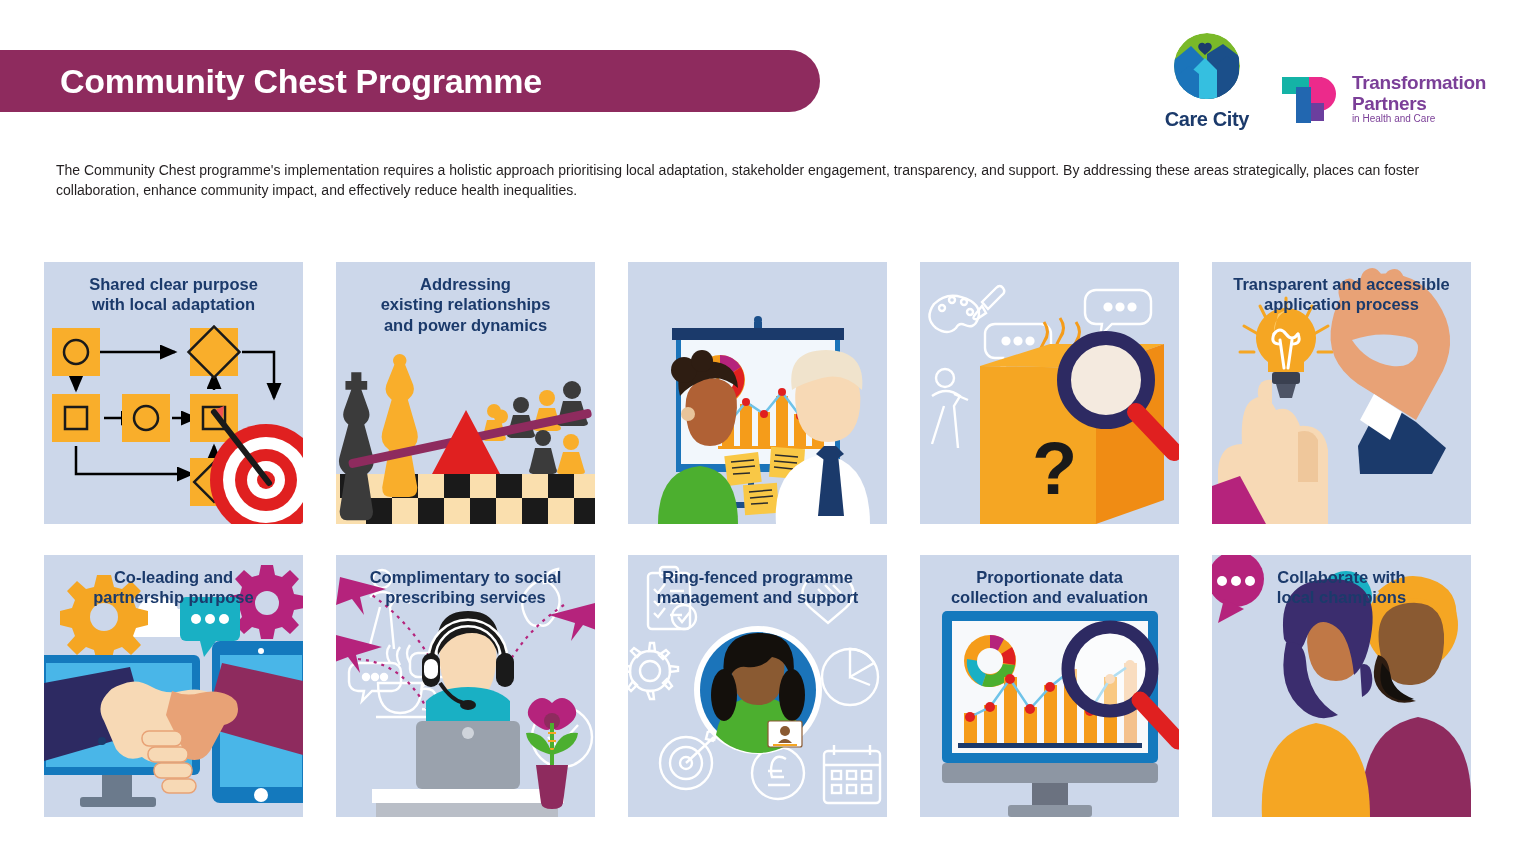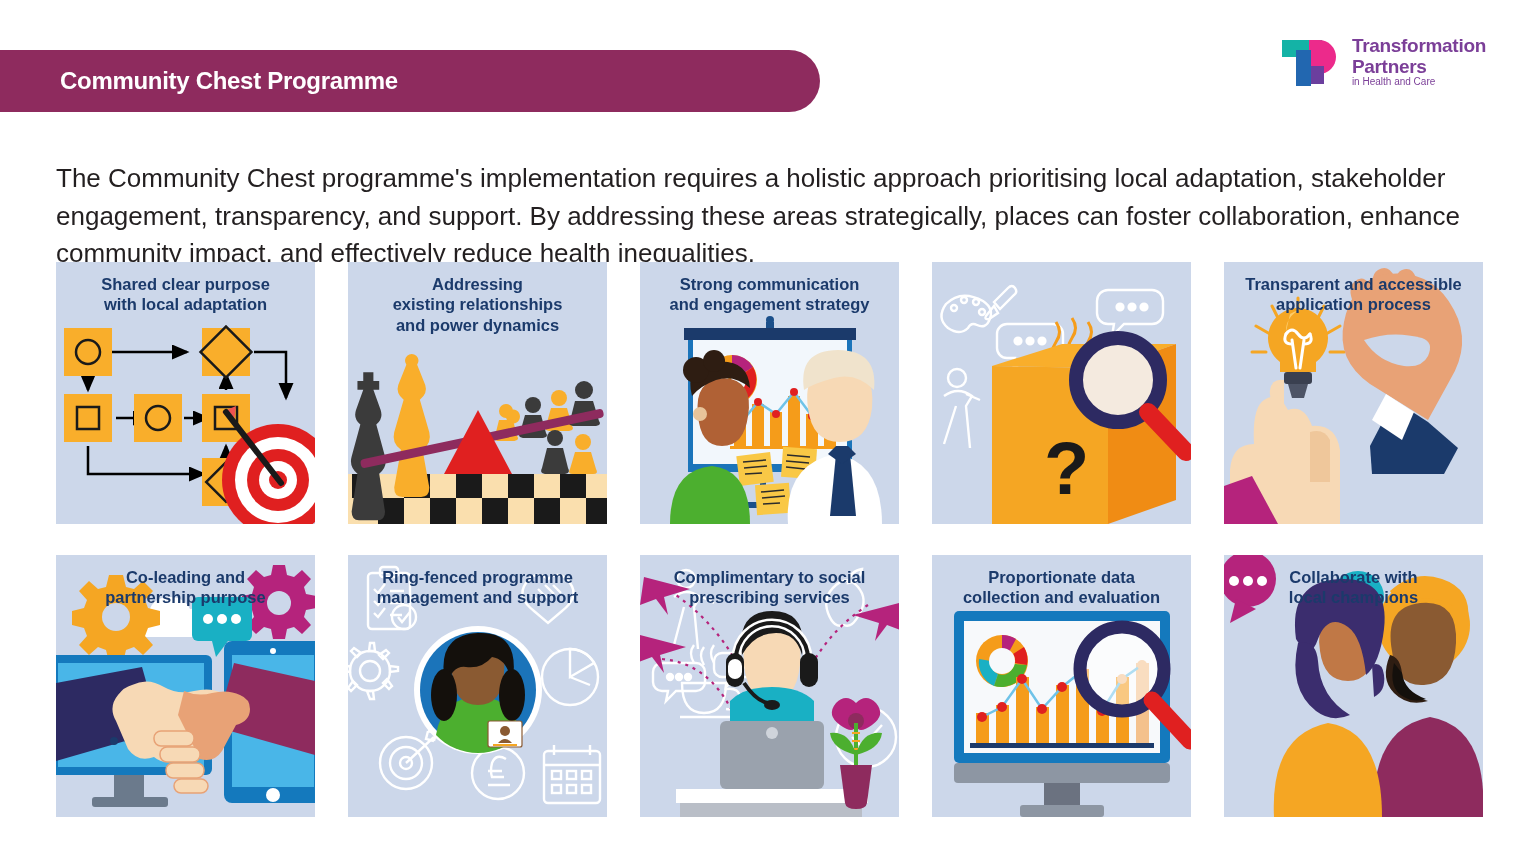--- a/index.html
+++ b/index.html
@@ -20,21 +20,21 @@
     left: -40px; top: 50px;
     width: 860px; height: 62px;
     background: #8e2b5e;
     border-radius: 31px;
     display: flex;
     align-items: center;
   }
   .title-pill .title-text {
     margin-left: 100px;
     color: #ffffff;
-    font-size: 24px;
+    font-size: 34px;
     font-weight: bold;
     letter-spacing: -0.3px;
     white-space: nowrap;
   }
 
   .logos {
     position: absolute;
     right: 50px; top: 30px;
     display: flex;
     align-items: flex-end;
@@ -52,29 +52,29 @@
     font-size: 19px; font-weight: bold; color: #7b3f98;
     letter-spacing: -0.3px;
   }
   .tp-l3 { font-size: 10px; color: #7b3f98; }
 
   
   .intro {
     position: absolute;
     left: 56px; top: 160px;
     width: 1440px;
-    font-size: 26px;
+    font-size: 14px;
     line-height: 1.45;
     color: #231f20;
   }
 
   
   .grid {
     position: absolute;
-    left: 56px; top: 262px;
+    left: 44px; top: 262px;
     width: 1428px;
     display: grid;
     grid-template-columns: repeat(5, 259px);
     grid-template-rows: 262px 262px;
     column-gap: 33px;
     row-gap: 31px;
   }
   .card {
     position: relative;
     background: #ccd7ea;
@@ -101,20 +101,39 @@
 <body>
 
 <div class="header">
 
   <div class="title-pill">
     <span class="title-text">Community Chest Programme</span>
   </div>
 
   <div class="logos">
 
+    <div class="care-city">
+      <svg width="72" height="72" viewBox="0 0 72 72">
+        <defs>
+            <clipPath id="ccClip">
+              <circle cx="36" cy="36" r="33"></circle>
+            </clipPath>
+          </defs>
+        <g clip-path="url(#ccClip)">
+          <circle cx="36" cy="36" r="33" fill="#7ab929"></circle>
+          <path d="M3 30 L20 16 L34 30 L34 69 L3 69 Z" fill="#1b74ba"></path>
+          <path d="M36 24 L52 14 L68 26 L68 69 L36 69 Z" fill="#1b4f8a"></path>
+          <path d="M22 40 L34 28 L46 40 L46 69 L22 69 Z" fill="#35bfe0"></path>
+          <path d="M8 44 L18 36 L28 44 L28 69 L8 69 Z" fill="#1b74ba"></path>
+          <path d="M46 34 L56 26 L66 34 L66 69 L46 69 Z" fill="#1b4f8a"></path>
+          <path d="M34 14c-2.6-2.6-6.8-.7-6.8 2.6 0 3.3 4.2 6.1 6.8 8.3 2.6-2.2 6.8-5 6.8-8.3 0-3.3-4.2-5.2-6.8-2.6z" fill="#1b3a6b"></path>
+        </g>
+      </svg>
+      <div class="care-city-word">Care City</div>
+    </div>
 
     <div class="tp-logo">
       <svg width="64" height="64" viewBox="0 0 64 64">
         <rect x="3" y="10" width="40" height="17" fill="#14b3a6"></rect>
         <path d="M30 10 H40 a17 17 0 0 1 0 34 H30 Z" fill="#ec2a8b"></path>
         <rect x="17" y="20" width="15" height="36" fill="#2267b0"></rect>
         <rect x="32" y="36" width="13" height="18" fill="#6b3f9e"></rect>
       </svg>
       <div class="tp-text">
         <div class="tp-l1">Transformation</div>
@@ -219,22 +238,20 @@
           <ellipse cx="235" cy="180" rx="8" ry="8" fill="#f9ae2b"></ellipse>
           <path d="M227 190 h16 l5 17 q3 5 -3 5 h-20 q-6 0 -3 -5 z" fill="#f9ae2b"></path>
         </g>
         <rect x="10" y="172" width="248" height="9" rx="4" fill="#8e2b5e" transform="rotate(-12 134 176)"></rect>
         <path d="M130 148 L164 212 L96 212 Z" fill="#e02020"></path>
       </svg>
     </div>
   </div>
 
   <div class="card">
-    <div class="card-title">Strong communication
-and engagement strategy</div>
     <div class="art">
       <svg viewBox="0 0 259 262" preserveAspectRatio="xMidYMax meet">
         <circle cx="130" cy="58" r="4" fill="#1b4f8a"></circle>
         <rect x="126" y="60" width="8" height="8" fill="#1b4f8a"></rect>
         <rect x="44" y="66" width="172" height="12" fill="#1b3a6b"></rect>
         <rect x="48" y="78" width="164" height="132" fill="#1b74ba"></rect>
         <rect x="53" y="78" width="154" height="124" fill="#f2f7fc"></rect>
         <rect x="120" y="202" width="6" height="42" fill="#1b4f8a"></rect>
         <rect x="100" y="240" width="48" height="6" fill="#1b4f8a"></rect>
         <g>
@@ -439,20 +456,92 @@
         <path d="M259 126 L178 108 L160 172 L259 200 Z" fill="#8e2b5e"></path>
         <g>
           <path d="M76 130 q16 -8 32 2 q14 8 30 4 q16 -4 28 2 q10 4 10 14 q0 12 -14 16 l-14 26 q-8 12 -22 8 q-16 10 -28 0 q-16 6 -26 -8 l-12 -28 q-8 -14 2 -26 q6 -8 14 -10 z" fill="#f7d9b5"></path>
           <path d="M128 136 q14 6 28 2 q16 -4 28 2 q10 4 10 14 q0 12 -14 16 l-14 26 q-8 12 -22 8 l-22 -44 z" fill="#e8a276"></path>
           <g fill="#f7d9b5" stroke="#e8a276" stroke-width="1.5">
             <rect x="98" y="176" width="40" height="15" rx="7"></rect>
             <rect x="104" y="192" width="40" height="15" rx="7"></rect>
             <rect x="110" y="208" width="38" height="15" rx="7"></rect>
             <rect x="118" y="224" width="34" height="14" rx="7"></rect>
           </g>
+        </g>
+      </svg>
+    </div>
+  </div>
+
+  <div class="card">
+    <div class="card-title">Complimentary to social
+prescribing services</div>
+    <div class="art">
+      <svg viewBox="0 0 259 262" preserveAspectRatio="xMidYMax meet">
+        <g stroke="#ffffff" stroke-width="2.4" fill="none">
+          <circle cx="46" cy="24" r="9"></circle>
+          <path d="M34 42 q12 -10 26 0 l-6 10 l4 42 M44 52 l-10 38 M62 42 l12 6"></path>
+          <path d="M196 30 q12 -10 22 2 q10 12 2 26 q-8 16 -16 12 q-10 4 -16 -12 q-6 -16 8 -28 z"></path>
+          <path d="M208 28 q2 -12 14 -14 q-2 12 -14 14z"></path>
+          <path d="M22 108 h34 a9 9 0 0 1 9 9 v10 a9 9 0 0 1 -9 9 h-20 l-10 10 l2 -10 h-6 a9 9 0 0 1 -9 -9 v-10 a9 9 0 0 1 9 -9 z"></path>
+          <circle cx="30" cy="122" r="3" fill="#fff"></circle>
+            <circle cx="39" cy="122" r="3" fill="#fff"></circle>
+            <circle cx="48" cy="122" r="3" fill="#fff"></circle>
+          <path d="M82 98 h30 a8 8 0 0 1 8 8 v8 a8 8 0 0 1 -8 8 h-16 l-10 10 l2 -10 h-6 a8 8 0 0 1 -8 -8 v-8 a8 8 0 0 1 8 -8 z"></path>
+          <circle cx="90" cy="110" r="2.6" fill="#fff"></circle>
+            <circle cx="98" cy="110" r="2.6" fill="#fff"></circle>
+            <circle cx="106" cy="110" r="2.6" fill="#fff"></circle>
+          <path d="M54 108 q-6 -10 0 -18 M64 110 q-6 -10 0 -18 M74 108 q-6 -10 0 -18"></path>
+          <path d="M42 128 h44 q0 30 -22 30 q-22 0 -22 -30 z"></path>
+          <path d="M86 134 q14 -2 14 10 q0 12 -14 10"></path>
+          <line x1="40" y1="162" x2="90" y2="162"></line>
+          <circle cx="226" cy="182" r="30"></circle>
+          <path d="M212 182 l10 10 l20 -22"></path>
+        </g>
+        <g stroke="#b5237c" stroke-width="2.2" stroke-dasharray="3 5" fill="none">
+          <path d="M30 36 q40 26 66 70"></path>
+          <path d="M22 104 q46 4 70 52"></path>
+          <path d="M228 50 q-40 26 -62 70"></path>
+        </g>
+        <g fill="#b5237c">
+          <path d="M4 22 l46 12 l-26 8 l4 18 l-12 -16 l-16 6 z"></path>
+          <path d="M0 80 l46 12 l-26 8 l4 18 l-12 -16 l-16 6 z"></path>
+          <path d="M259 48 l-46 12 l26 8 l-4 18 l12 -16 l16 6 z"></path>
+        </g>
+        <g>
+          <path d="M104 110 q-4 -44 28 -44 q32 0 28 44 q-4 36 -28 36 q-24 0 -28 -36 z" fill="#f7d9b5"></path>
+          <path d="M102 100 q-6 -44 30 -44 q36 0 30 44 q-6 -22 -26 -22 q-22 0 -34 22 z" fill="#1a1a1a"></path>
+          <path d="M90 146 q14 -14 42 -14 q28 0 42 14 l0 46 h-84 z" fill="#19b0c4"></path>
+          <g>
+            <path d="M96 104 a36 36 0 0 1 72 0" fill="none" stroke="#ffffff" stroke-width="9"></path>
+            <path d="M96 104 a36 36 0 0 1 72 0" fill="none" stroke="#1a1a1a" stroke-width="4"></path>
+            <rect x="86" y="98" width="18" height="34" rx="9" fill="#1a1a1a"></rect>
+            <rect x="160" y="98" width="18" height="34" rx="9" fill="#1a1a1a"></rect>
+            <rect x="88" y="104" width="14" height="20" rx="7" fill="#ffffff"></rect>
+            <path d="M104 128 q12 18 24 20" fill="none" stroke="#1a1a1a" stroke-width="4"></path>
+            <ellipse cx="132" cy="150" rx="8" ry="5" fill="#1a1a1a"></ellipse>
+          </g>
+        </g>
+        <g>
+          <rect x="80" y="166" width="104" height="68" rx="6" fill="#9aa2ad"></rect>
+          <circle cx="132" cy="178" r="6" fill="#cfd4db"></circle>
+          <rect x="36" y="234" width="192" height="14" fill="#ffffff"></rect>
+          <rect x="40" y="248" width="182" height="14" fill="#b9bec7"></rect>
+        </g>
+        <g>
+          <path d="M200 170 q-14 -10 -4 -22 q10 -10 20 0 q10 -10 20 0 q10 12 -4 22 q-14 10 -16 0 q-2 10 -16 0 z" fill="#b5237c"></path>
+          <ellipse cx="216" cy="166" rx="8" ry="8" fill="#8e2b5e"></ellipse>
+          <line x1="216" y1="168" x2="216" y2="216" stroke="#4caf2f" stroke-width="4"></line>
+          <g stroke="#f5a623" stroke-width="2">
+            <line x1="212" y1="178" x2="220" y2="178"></line>
+              <line x1="212" y1="186" x2="220" y2="186"></line>
+              <line x1="212" y1="194" x2="220" y2="194"></line>
+          </g>
+          <path d="M216 200 q-24 -6 -26 -22 q20 -2 26 22 z" fill="#4caf2f"></path>
+          <path d="M216 200 q24 -6 26 -22 q-20 -2 -26 22 z" fill="#4caf2f"></path>
+          <path d="M200 210 h32 l-5 38 q-1 6 -11 6 q-10 0 -11 -6 z" fill="#8e2b5e"></path>
         </g>
       </svg>
     </div>
   </div>
 
   <div class="card">
     <div class="card-title">Ring-fenced programme
 management and support</div>
     <div class="art">
       <svg viewBox="0 0 259 262" preserveAspectRatio="xMidYMax meet">
@@ -500,92 +589,20 @@
             <circle cx="157" cy="176" r="5" fill="#8a5a32"></circle>
             <path d="M150 188 q7 -8 14 0 z" fill="#8a5a32"></path>
             <rect x="145" y="189" width="24" height="2" fill="#f5a623"></rect>
           </g>
         </g>
       </svg>
     </div>
   </div>
 
   <div class="card">
-    <div class="card-title">Complimentary to social
-prescribing services</div>
-    <div class="art">
-      <svg viewBox="0 0 259 262" preserveAspectRatio="xMidYMax meet">
-        <g stroke="#ffffff" stroke-width="2.4" fill="none">
-          <circle cx="46" cy="24" r="9"></circle>
-          <path d="M34 42 q12 -10 26 0 l-6 10 l4 42 M44 52 l-10 38 M62 42 l12 6"></path>
-          <path d="M196 30 q12 -10 22 2 q10 12 2 26 q-8 16 -16 12 q-10 4 -16 -12 q-6 -16 8 -28 z"></path>
-          <path d="M208 28 q2 -12 14 -14 q-2 12 -14 14z"></path>
-          <path d="M22 108 h34 a9 9 0 0 1 9 9 v10 a9 9 0 0 1 -9 9 h-20 l-10 10 l2 -10 h-6 a9 9 0 0 1 -9 -9 v-10 a9 9 0 0 1 9 -9 z"></path>
-          <circle cx="30" cy="122" r="3" fill="#fff"></circle>
-            <circle cx="39" cy="122" r="3" fill="#fff"></circle>
-            <circle cx="48" cy="122" r="3" fill="#fff"></circle>
-          <path d="M82 98 h30 a8 8 0 0 1 8 8 v8 a8 8 0 0 1 -8 8 h-16 l-10 10 l2 -10 h-6 a8 8 0 0 1 -8 -8 v-8 a8 8 0 0 1 8 -8 z"></path>
-          <circle cx="90" cy="110" r="2.6" fill="#fff"></circle>
-            <circle cx="98" cy="110" r="2.6" fill="#fff"></circle>
-            <circle cx="106" cy="110" r="2.6" fill="#fff"></circle>
-          <path d="M54 108 q-6 -10 0 -18 M64 110 q-6 -10 0 -18 M74 108 q-6 -10 0 -18"></path>
-          <path d="M42 128 h44 q0 30 -22 30 q-22 0 -22 -30 z"></path>
-          <path d="M86 134 q14 -2 14 10 q0 12 -14 10"></path>
-          <line x1="40" y1="162" x2="90" y2="162"></line>
-          <circle cx="226" cy="182" r="30"></circle>
-          <path d="M212 182 l10 10 l20 -22"></path>
-        </g>
-        <g stroke="#b5237c" stroke-width="2.2" stroke-dasharray="3 5" fill="none">
-          <path d="M30 36 q40 26 66 70"></path>
-          <path d="M22 104 q46 4 70 52"></path>
-          <path d="M228 50 q-40 26 -62 70"></path>
-        </g>
-        <g fill="#b5237c">
-          <path d="M4 22 l46 12 l-26 8 l4 18 l-12 -16 l-16 6 z"></path>
-          <path d="M0 80 l46 12 l-26 8 l4 18 l-12 -16 l-16 6 z"></path>
-          <path d="M259 48 l-46 12 l26 8 l-4 18 l12 -16 l16 6 z"></path>
-        </g>
-        <g>
-          <path d="M104 110 q-4 -44 28 -44 q32 0 28 44 q-4 36 -28 36 q-24 0 -28 -36 z" fill="#f7d9b5"></path>
-          <path d="M102 100 q-6 -44 30 -44 q36 0 30 44 q-6 -22 -26 -22 q-22 0 -34 22 z" fill="#1a1a1a"></path>
-          <path d="M90 146 q14 -14 42 -14 q28 0 42 14 l0 46 h-84 z" fill="#19b0c4"></path>
-          <g>
-            <path d="M96 104 a36 36 0 0 1 72 0" fill="none" stroke="#ffffff" stroke-width="9"></path>
-            <path d="M96 104 a36 36 0 0 1 72 0" fill="none" stroke="#1a1a1a" stroke-width="4"></path>
-            <rect x="86" y="98" width="18" height="34" rx="9" fill="#1a1a1a"></rect>
-            <rect x="160" y="98" width="18" height="34" rx="9" fill="#1a1a1a"></rect>
-            <rect x="88" y="104" width="14" height="20" rx="7" fill="#ffffff"></rect>
-            <path d="M104 128 q12 18 24 20" fill="none" stroke="#1a1a1a" stroke-width="4"></path>
-            <ellipse cx="132" cy="150" rx="8" ry="5" fill="#1a1a1a"></ellipse>
-          </g>
-        </g>
-        <g>
-          <rect x="80" y="166" width="104" height="68" rx="6" fill="#9aa2ad"></rect>
-          <circle cx="132" cy="178" r="6" fill="#cfd4db"></circle>
-          <rect x="36" y="234" width="192" height="14" fill="#ffffff"></rect>
-          <rect x="40" y="248" width="182" height="14" fill="#b9bec7"></rect>
-        </g>
-        <g>
-          <path d="M200 170 q-14 -10 -4 -22 q10 -10 20 0 q10 -10 20 0 q10 12 -4 22 q-14 10 -16 0 q-2 10 -16 0 z" fill="#b5237c"></path>
-          <ellipse cx="216" cy="166" rx="8" ry="8" fill="#8e2b5e"></ellipse>
-          <line x1="216" y1="168" x2="216" y2="216" stroke="#4caf2f" stroke-width="4"></line>
-          <g stroke="#f5a623" stroke-width="2">
-            <line x1="212" y1="178" x2="220" y2="178"></line>
-              <line x1="212" y1="186" x2="220" y2="186"></line>
-              <line x1="212" y1="194" x2="220" y2="194"></line>
-          </g>
-          <path d="M216 200 q-24 -6 -26 -22 q20 -2 26 22 z" fill="#4caf2f"></path>
-          <path d="M216 200 q24 -6 26 -22 q-20 -2 -26 22 z" fill="#4caf2f"></path>
-          <path d="M200 210 h32 l-5 38 q-1 6 -11 6 q-10 0 -11 -6 z" fill="#8e2b5e"></path>
-        </g>
-      </svg>
-    </div>
-  </div>
-
-  <div class="card">
     <div class="card-title">Proportionate data
 collection and evaluation</div>
     <div class="art">
       <svg viewBox="0 0 259 262" preserveAspectRatio="xMidYMax meet">
         <g>
           <rect x="22" y="56" width="216" height="152" rx="5" fill="#1479bd"></rect>
           <rect x="32" y="66" width="196" height="132" fill="#f7f9fb"></rect>
           <rect x="22" y="208" width="216" height="20" rx="4" fill="#8d96a3"></rect>
           <rect x="112" y="228" width="36" height="22" fill="#6b7280"></rect>
           <rect x="88" y="250" width="84" height="12" rx="3" fill="#8d96a3"></rect>

